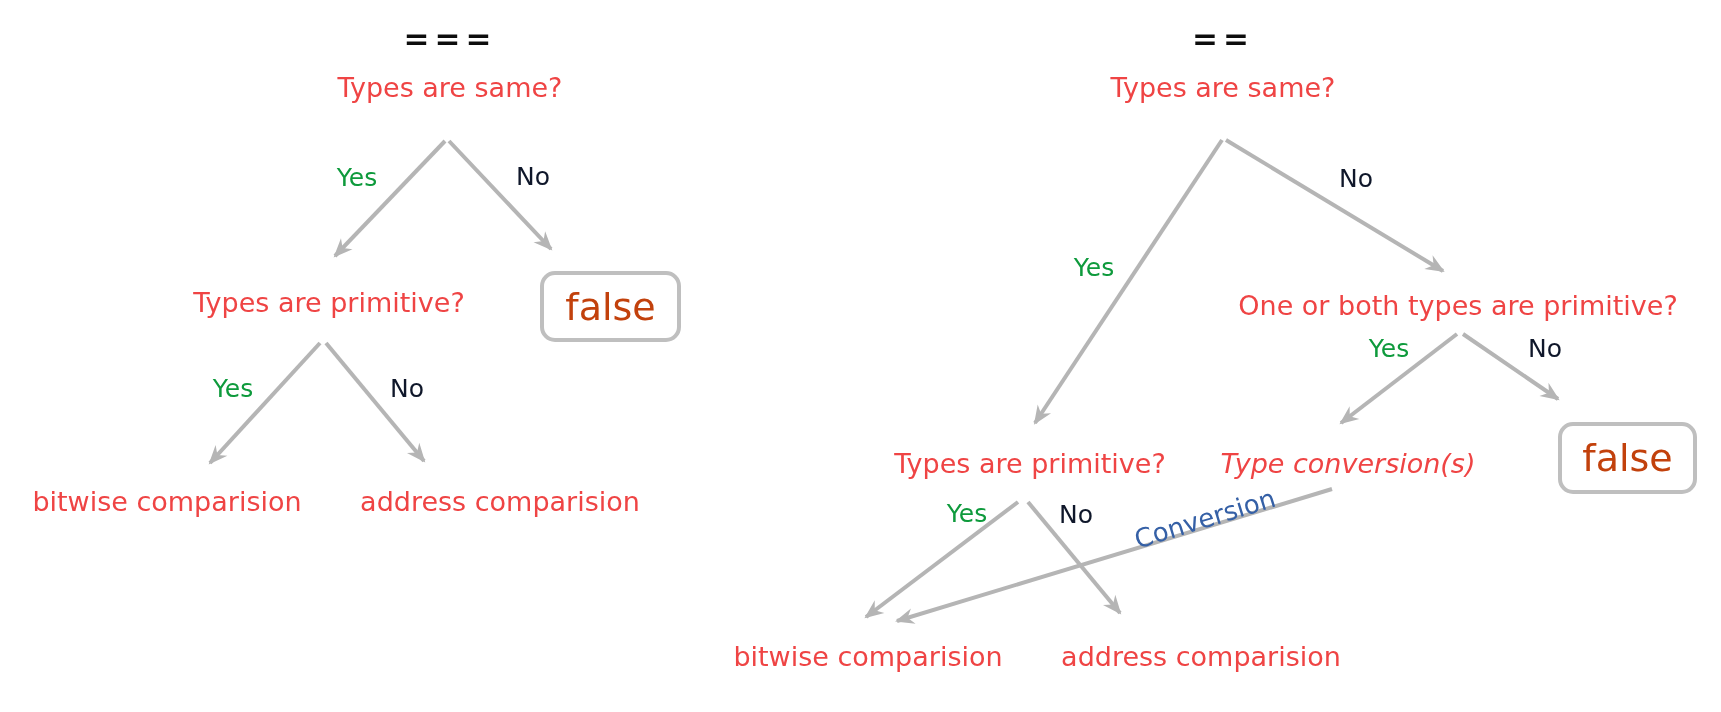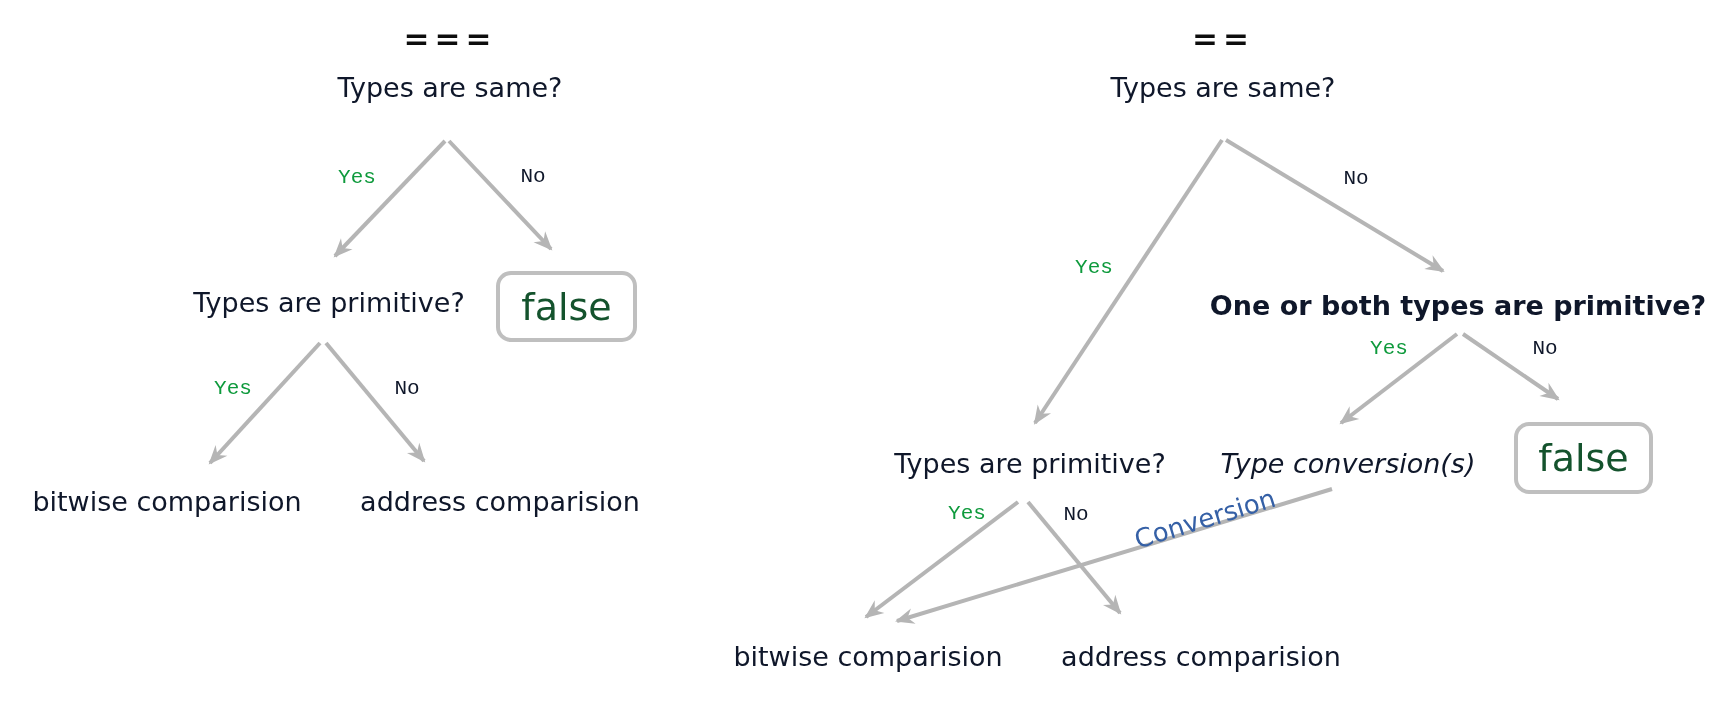--- a/index.html
+++ b/index.html
@@ -13,48 +13,49 @@
   }
   #edges {
     position: absolute;
     left: 0; top: 0;
     width: 1721px; height: 712px;
   }
   .txt {
     position: absolute;
     transform: translate(-50%, -50%);
     white-space: nowrap;
-    color: #0f172a;
+    color: #ef4444;
     font-size: 27px;
     line-height: 1.1;
   }
   .tree-title {
     font-size: 31px;
     font-weight: 700;
     letter-spacing: 5px;
     color: #0d0d0d;
   }
-  .edge-label { font-size: 21px; font-family: Liberation Mono, monospace; }
+  .edge-label { font-size: 25px; }
   .yes { color: #0e9a3c; }
   .no  { color: #0f172a; }
   .conv-label {
     color: #3560a6;
     font-size: 26px;
     transform: translate(-50%, -50%) rotate(-17deg);
   }
   .false-box {
     position: absolute;
     border: 4px solid #bfbfbf;
     border-radius: 15px;
     display: flex;
     align-items: center;
     justify-content: center;
     font-size: 38px;
-    color: #14532d;
+    color: #c2410c;
     box-sizing: border-box;
+    margin-left: 44px;
   }
 </style>
 </head>
 <body>
 
 <div id="canvas">
 
   <svg id="edges" viewBox="0 0 1721 712" xmlns="http://www.w3.org/2000/svg">
     <defs>
       <marker id="ah" markerUnits="userSpaceOnUse" markerWidth="24" markerHeight="20" refX="19" refY="9" orient="auto">
@@ -98,21 +99,21 @@
   </div>
 
   <div>
     <div class="txt tree-title" style="left:1223px; top:38px;">==</div>
 
     <div class="txt" style="left:1223px; top:88px;">Types are same?</div>
 
     <div class="txt edge-label yes" style="left:1094px; top:268px;">Yes</div>
     <div class="txt edge-label no" style="left:1356px; top:179px;">No</div>
 
-    <div class="txt" style="left:1458px; top:306px;font-weight:bold;">One or both types are primitive?</div>
+    <div class="txt" style="left:1458px; top:306px;">One or both types are primitive?</div>
 
     <div class="txt edge-label yes" style="left:1389px; top:349px;">Yes</div>
     <div class="txt edge-label no" style="left:1545px; top:349px;">No</div>
 
     <div class="false-box" style="left:1514px; top:422px; width:139px; height:72px;">
       <span>false</span>
     </div>
 
     <div class="txt" style="left:1030px; top:464px;">Types are primitive?</div>
     <div class="txt" style="left:1348px; top:464px;font-style:italic;">Type conversion(s)</div>

